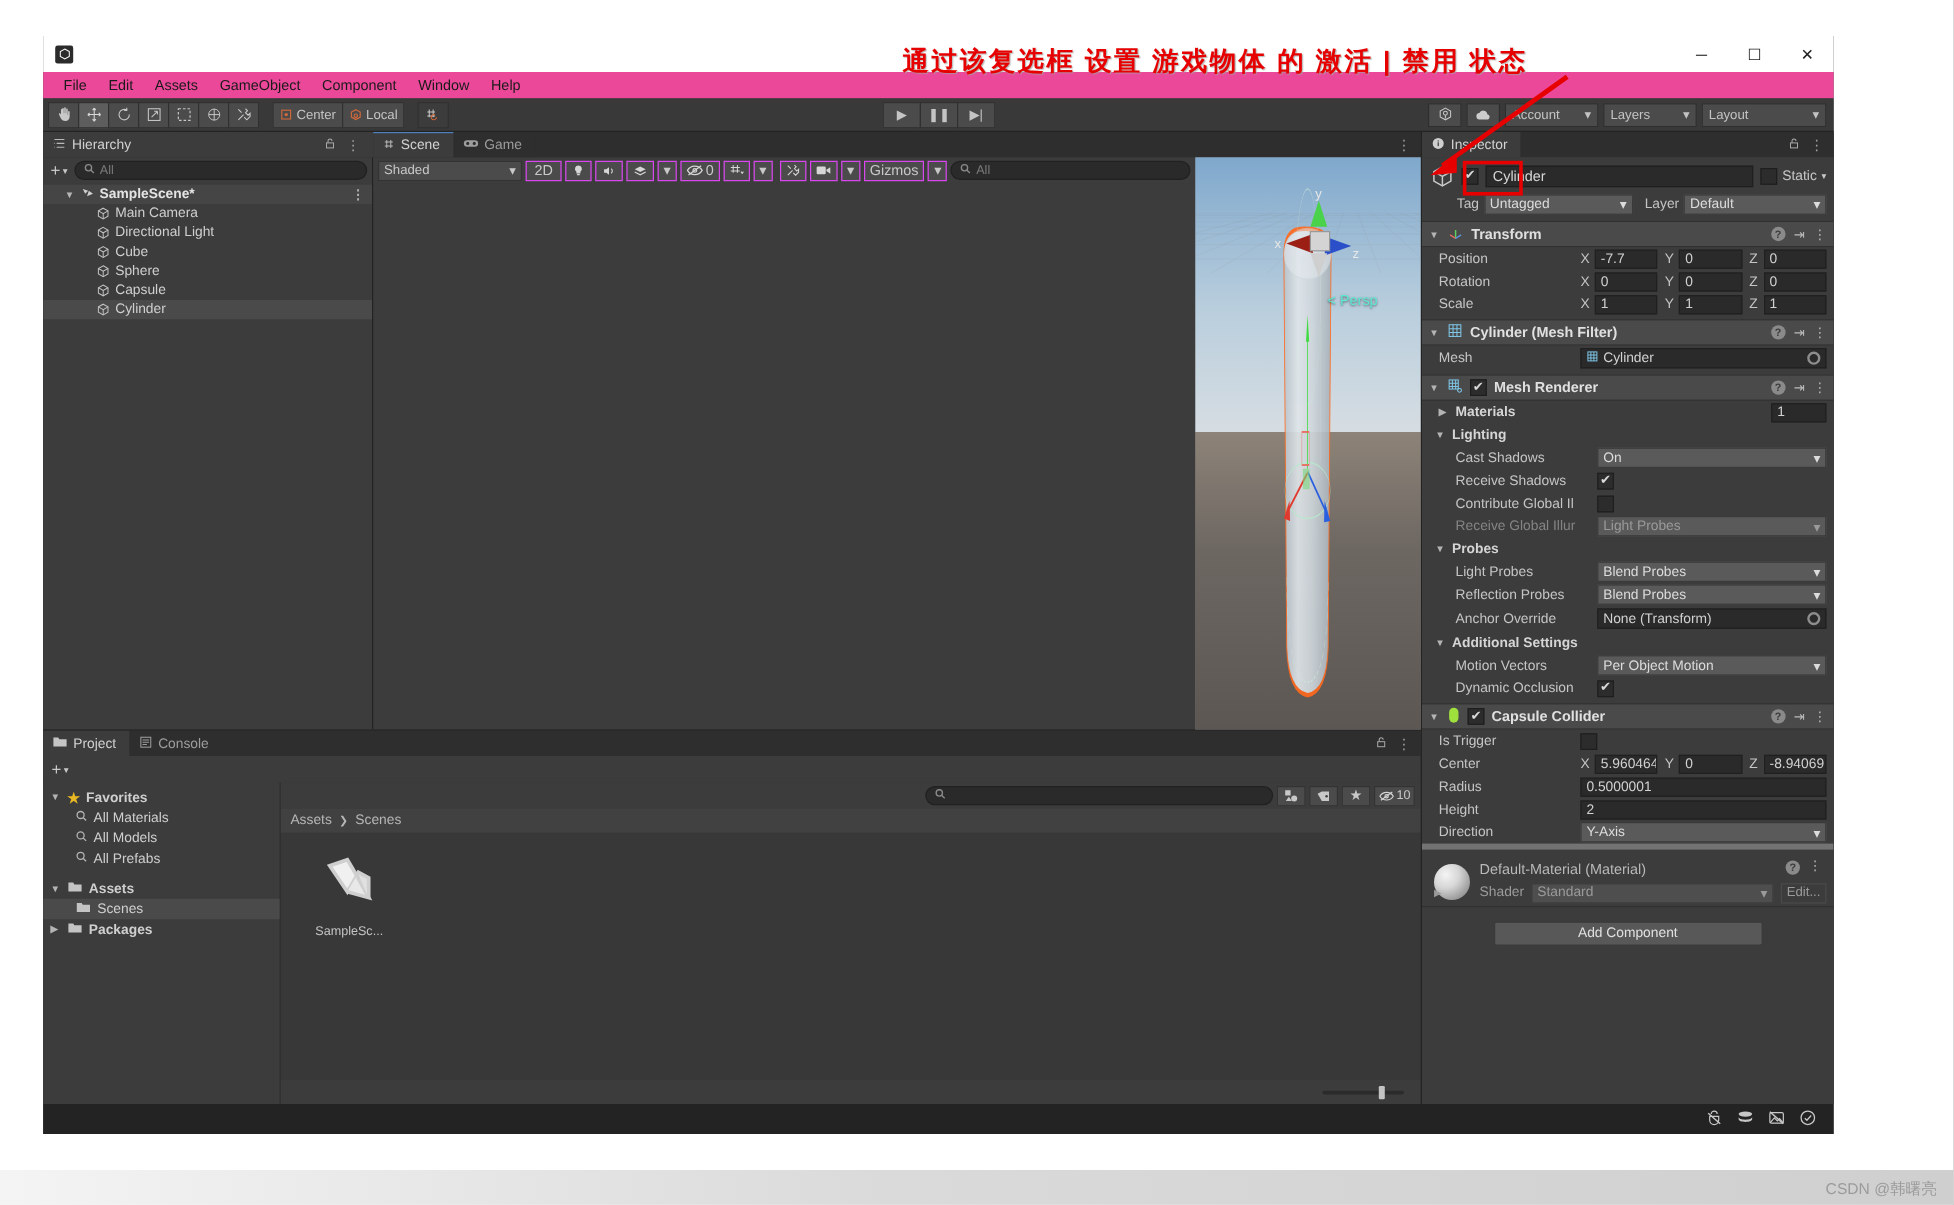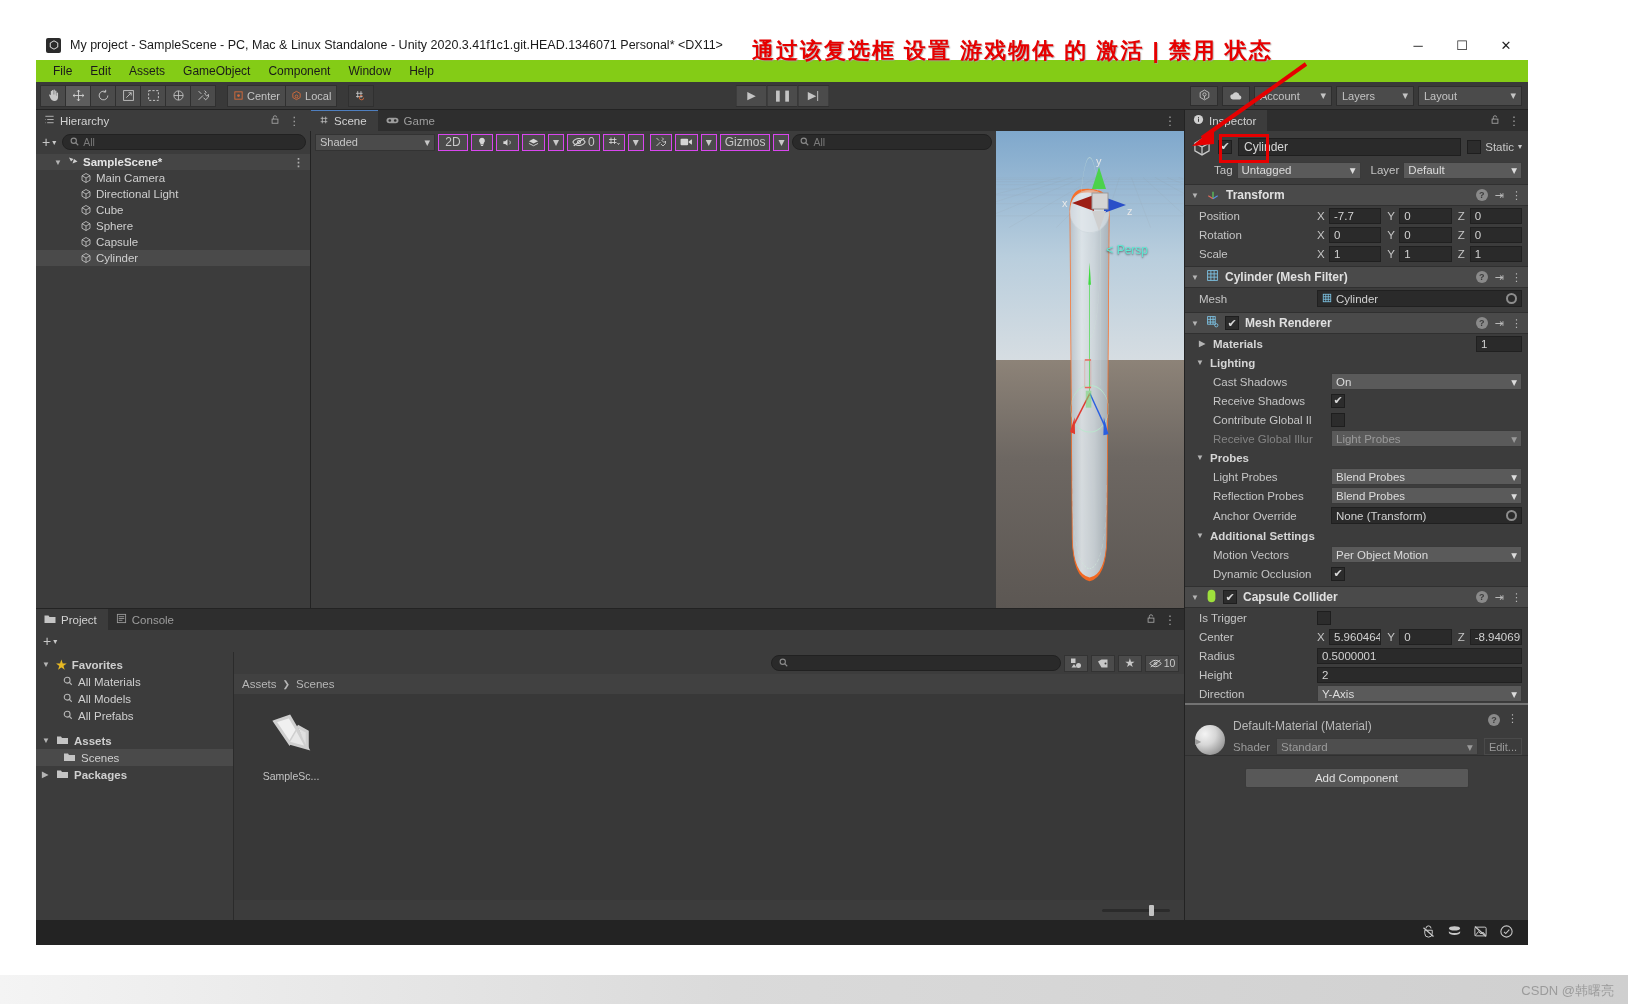--- a/index.html
+++ b/index.html
@@ -30,21 +30,21 @@
   }
   .title-text { font-size: 12.5px; white-space: nowrap; }
   .win-btns { position: absolute; right: 0; top: 0; height: 30px; display: flex; }
   .win-btn {
     width: 44px; height: 30px; display: flex;
     align-items: center; justify-content: center;
     color: #222; font-size: 13px;
   }
   
   .menubar {
-    height: 22px; background: #84cc16; color: #1a1a1a;
+    height: 22px; background: #ec4899; color: #1a1a1a;
     display: flex; align-items: center; padding-left: 8px;
     flex: 0 0 22px; font-size: 12px;
   }
   .menu-item { padding: 2px 9px; white-space: nowrap; }
   
   .toolbar {
     height: 28px; background: #393939; flex: 0 0 28px;
     display: flex; align-items: center; position: relative;
     border-bottom: 1px solid #232323;
   }
@@ -239,22 +239,22 @@
   .vec3 { display: flex; flex: 1; align-items: center; gap: 0; }
   .obj-field {
     height: 17px; background: #2a2a2a; border: 1px solid #202020; flex: 1;
     display: flex; align-items: center; gap: 4px; padding: 0 4px;
     font-size: 11.5px; color: #d2d2d2;
   }
   .circle-sel { width: 11px; height: 11px; border-radius: 50%; border: 2px solid #8d8d8d;
                 margin-left: auto; flex: 0 0 11px; }
   .foldout { height: 19px; display: flex; align-items: center; gap: 5px; padding-left: 11px;
              font-size: 11.5px; font-weight: bold; color: #d5d5d5; }
-  .mat-block { height: 52px; border-top: 2px solid #737373; display: flex;
-               align-items: flex-end; padding: 6px 6px 0 10px; gap: 8px; position: relative; }
+  .mat-block { height: 52px; border-top: 5px solid #737373; display: flex;
+               align-items: center; padding: 6px 6px 0 10px; gap: 8px; position: relative; }
   .mat-sphere { width: 30px; height: 30px; border-radius: 50%;
                 background: radial-gradient(circle at 33% 30%, #f4f4f4 0%, #d6d6d6 38%, #9a9a9a 75%, #7d7d7d 100%); }
   .add-comp-wrap { padding: 12px 0; display: flex; justify-content: center; border-top: 1px solid #303030; }
   .add-comp {
     width: 224px; height: 20px; background: #585858; border: 1px solid #3a3a3a;
     border-radius: 2px; display: flex; align-items: center; justify-content: center;
     font-size: 11.5px; color: #e0e0e0;
   }
   
   .statusbar {
@@ -285,21 +285,20 @@
 <body>
 
 <div class="app">
 
   <div class="titlebar">
     <div class="title-ico">
       <svg width="10" height="10" viewBox="0 0 24 24">
           <path d="M12 2l9 5v10l-9 5-9-5V7z" fill="none" stroke="#fff" stroke-width="2"></path>
         </svg>
     </div>
-    <div class="title-text">My project - SampleScene - PC, Mac &amp; Linux Standalone - Unity 2020.3.41f1c1.git.HEAD.1346071 Personal* &lt;DX11&gt;</div>
     <div class="win-btns">
       <div class="win-btn">─</div>
       <div class="win-btn">☐</div>
       <div class="win-btn close">✕</div>
     </div>
   </div>
 
   <div class="menubar">
     <div class="menu-item">File</div>
     <div class="menu-item">Edit</div>

